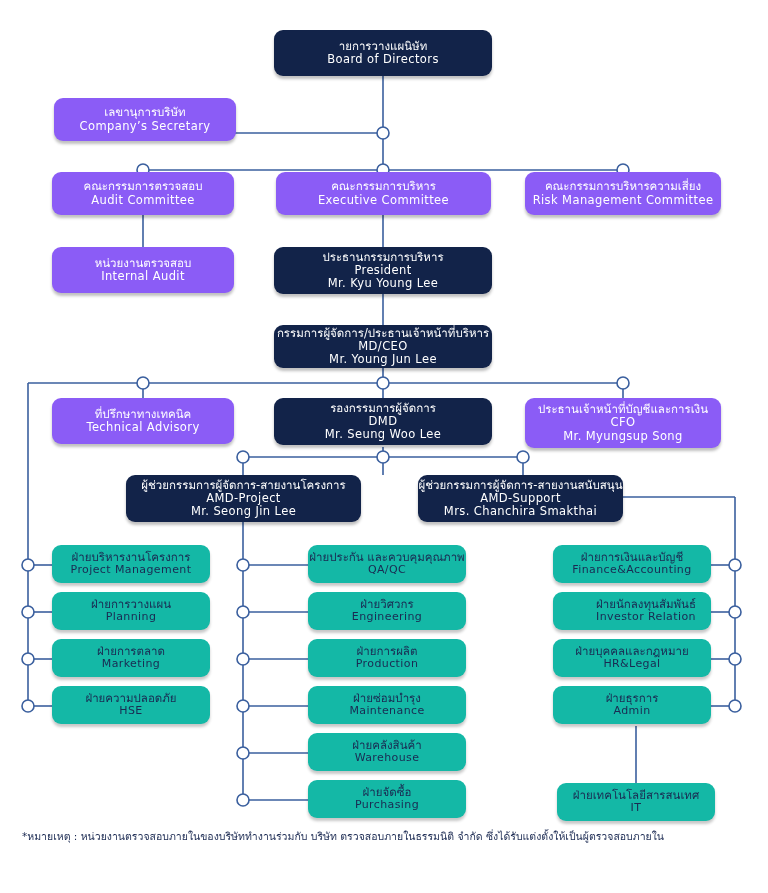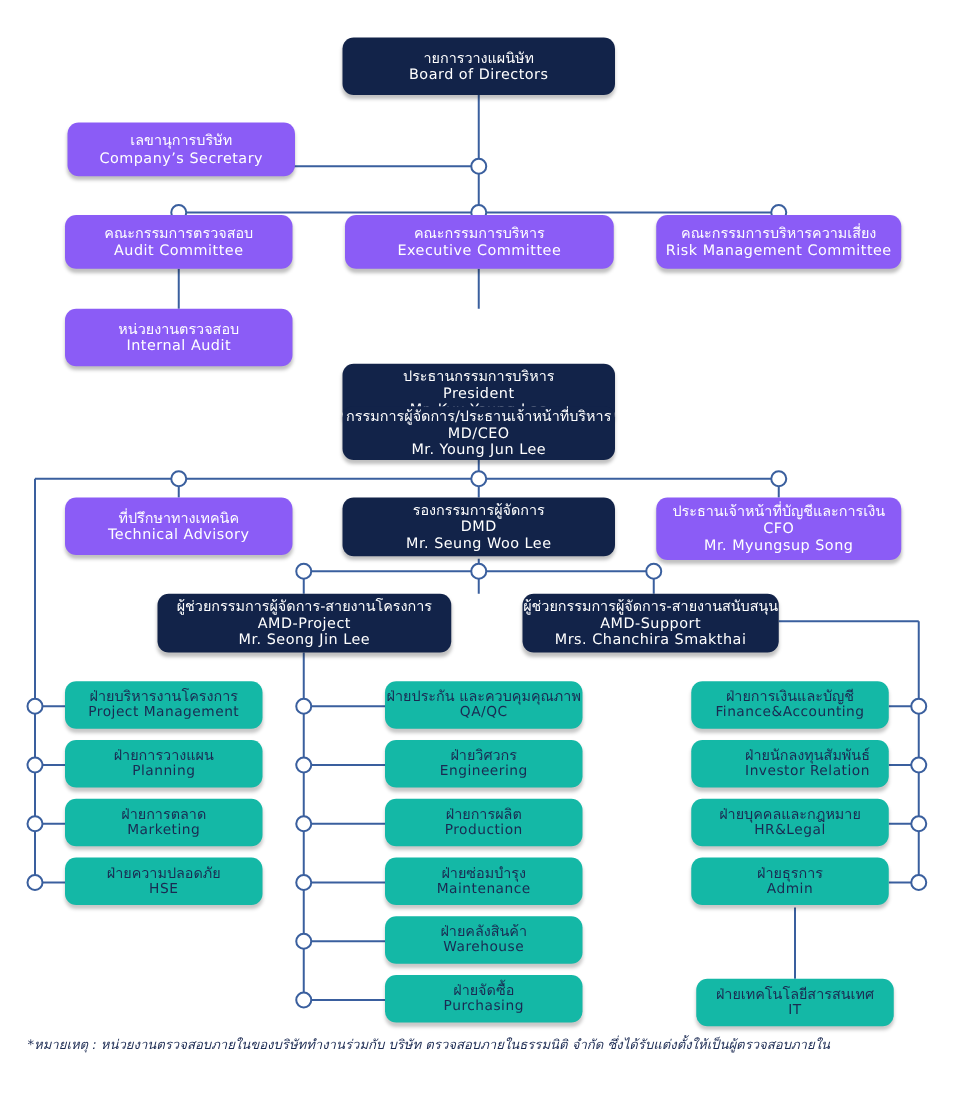--- a/index.html
+++ b/index.html
@@ -37,21 +37,21 @@
     box-shadow:0 3px 3px rgba(0,0,0,.22);
   }
   .navy .th,.blue .th{font-size:11.5px;}
   .navy .en,.blue .en{font-size:11.5px;letter-spacing:.4px;}
   .navy .pn,.blue .pn{font-size:11.5px;letter-spacing:.4px;}
   .cream .th{font-size:11.5px;}
   .cream .en{font-size:11px;letter-spacing:.4px;}
 
   .footnote{
     position:absolute;left:22px;top:828px;width:730px;
-    color:#1b2a52;z-index:4;font-style:italic;
+    color:#1b2a52;z-index:4;
   }
   .footnote div{font-size:10.5px;line-height:1.55;white-space:nowrap;}
 </style>
 </head>
 <body>
 
 <div id="chart">
 
   <svg id="wires" viewBox="0 0 768 893">
     <g stroke="#3a5f9e" stroke-width="1.6" fill="none">
@@ -157,21 +157,21 @@
   </div>
   <div class="node blue" style="left:525px;top:172px;width:196px;height:43px;">
     <span class="th">คณะกรรมการบริหารความเสี่ยง</span>
     <span class="en">Risk Management Committee</span>
   </div>
 
   <div class="node blue" style="left:52px;top:247px;width:182px;height:46px;">
     <span class="th">หน่วยงานตรวจสอบ</span>
     <span class="en">Internal Audit</span>
   </div>
-  <div class="node navy" style="left:274px;top:247px;width:218px;height:47px;margin-top:44px;">
+  <div class="node navy" style="left:274px;top:247px;width:218px;height:47px;">
     <span class="th">ประธานกรรมการบริหาร</span>
     <span class="en">President</span>
     <span class="pn">Mr. Kyu Young Lee</span>
   </div>
 
   <div class="node navy" style="left:274px;top:325px;width:218px;height:43px;">
     <span class="th">กรรมการผู้จัดการ/ประธานเจ้าหน้าที่บริหาร</span>
     <span class="en">MD/CEO</span>
     <span class="pn">Mr. Young Jun Lee</span>
   </div>

